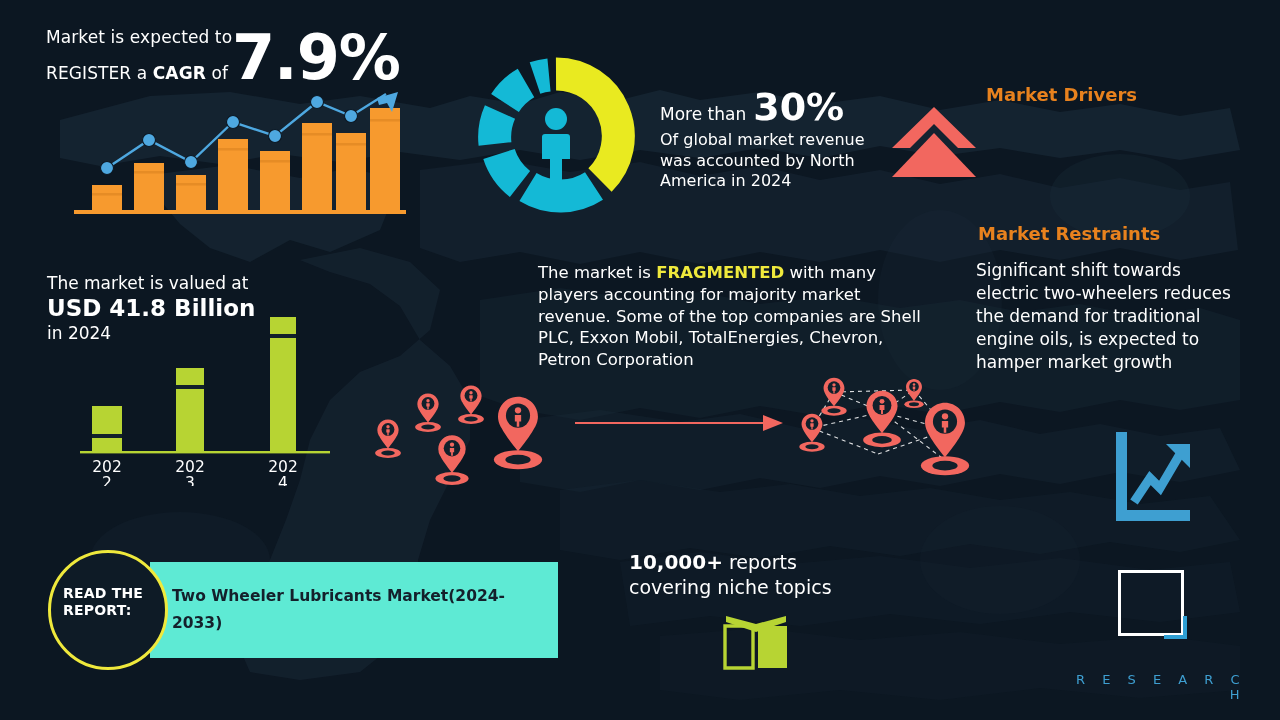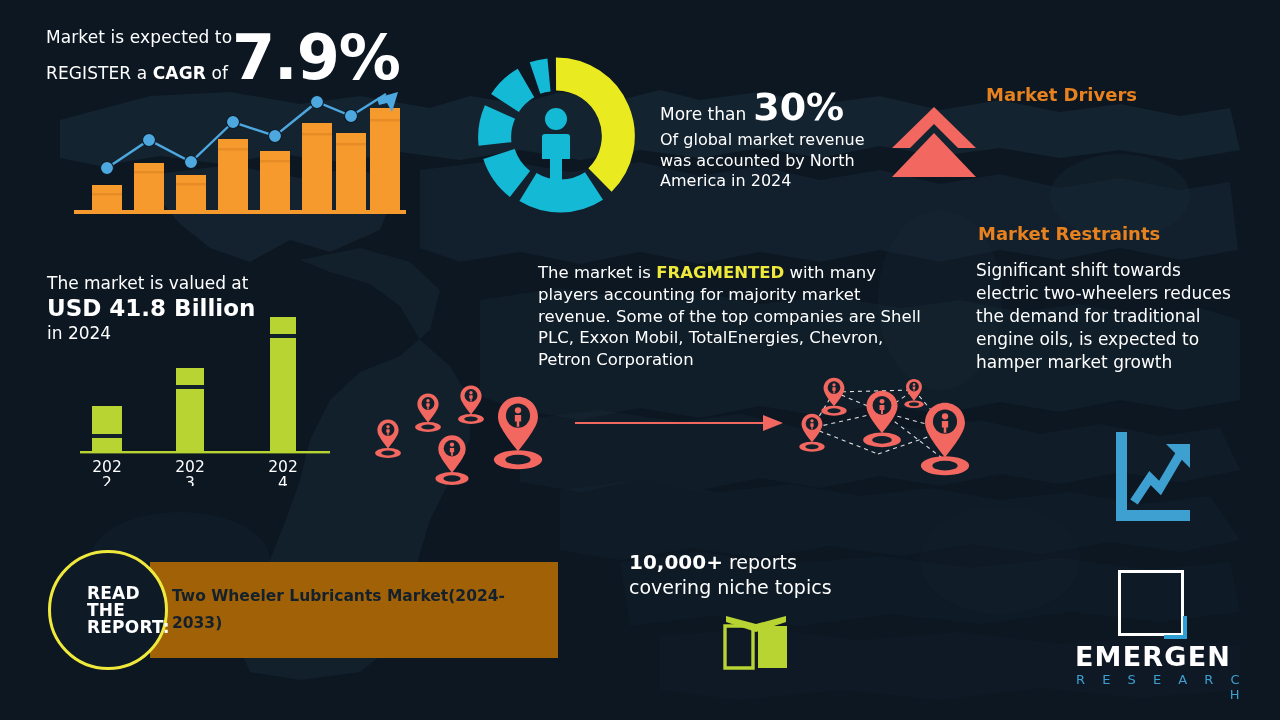--- a/index.html
+++ b/index.html
@@ -52,26 +52,26 @@
 
   
   #pins-left{left:358px;top:372px;width:252px;height:118px;}
   #arrow-mid{left:575px;top:412px;width:210px;height:22px;}
   #pins-right{left:782px;top:368px;width:210px;height:122px;}
 
   
   #chart-icon{left:1112px;top:430px;width:82px;height:92px;}
 
   
-  #banner{left:150px;top:562px;width:408px;height:96px;background:#a16207;}
+  #banner{left:150px;top:562px;width:408px;height:96px;background:#5eead4;}
   #banner-title{position:absolute;left:22px;top:0;right:12px;height:96px;display:flex;align-items:center;
      color:#14202b;font-size:15.5px;font-weight:700;line-height:27px;}
   #read-circle{left:48px;top:550px;width:120px;height:120px;border-radius:50%;
      background:#0e1b26;border:3px solid #efe93c;box-sizing:border-box;}
-  #read-label{position:absolute;left:36px;top:32px;color:#ffffff;font-size:17px;font-weight:700;line-height:17px;letter-spacing:.2px;}
+  #read-label{position:absolute;left:12px;top:32px;color:#ffffff;font-size:14px;font-weight:700;line-height:17px;letter-spacing:.2px;}
 
   
   #reports-block{left:629px;top:550px;width:250px;}
   #rep-l1{color:#fff;font-size:19px;line-height:25px;}
   #rep-l1 b{font-weight:700;font-size:20px;}
   #rep-l2{color:#fff;font-size:19px;line-height:25px;}
   #book-icon{left:722px;top:612px;width:68px;height:58px;}
 
   
   #logo{left:1060px;top:570px;width:186px;height:120px;}
@@ -308,17 +308,16 @@
       <path d="M34,12 L4,4 L4,10 L34,20 Z" fill="#b7d433"></path>
       <path d="M34,12 L64,4 L64,10 L34,20 Z" fill="#b7d433"></path>
       <path d="M3,14 h28 v42 h-28 z" fill="none" stroke="#b7d433" stroke-width="3.4"></path>
       <path d="M36,14 h29 v42 h-29 z" fill="#b7d433"></path>
     </svg>
   </div>
 
   <div class="layer" id="logo">
     <div id="logo-sq"></div>
     <div id="logo-accent"></div>
-    <div id="logo-name">EMERGEN</div>
     <div id="logo-sub">R E S E A R C H</div>
   </div>
 
 </div>
 
 </body></html>

